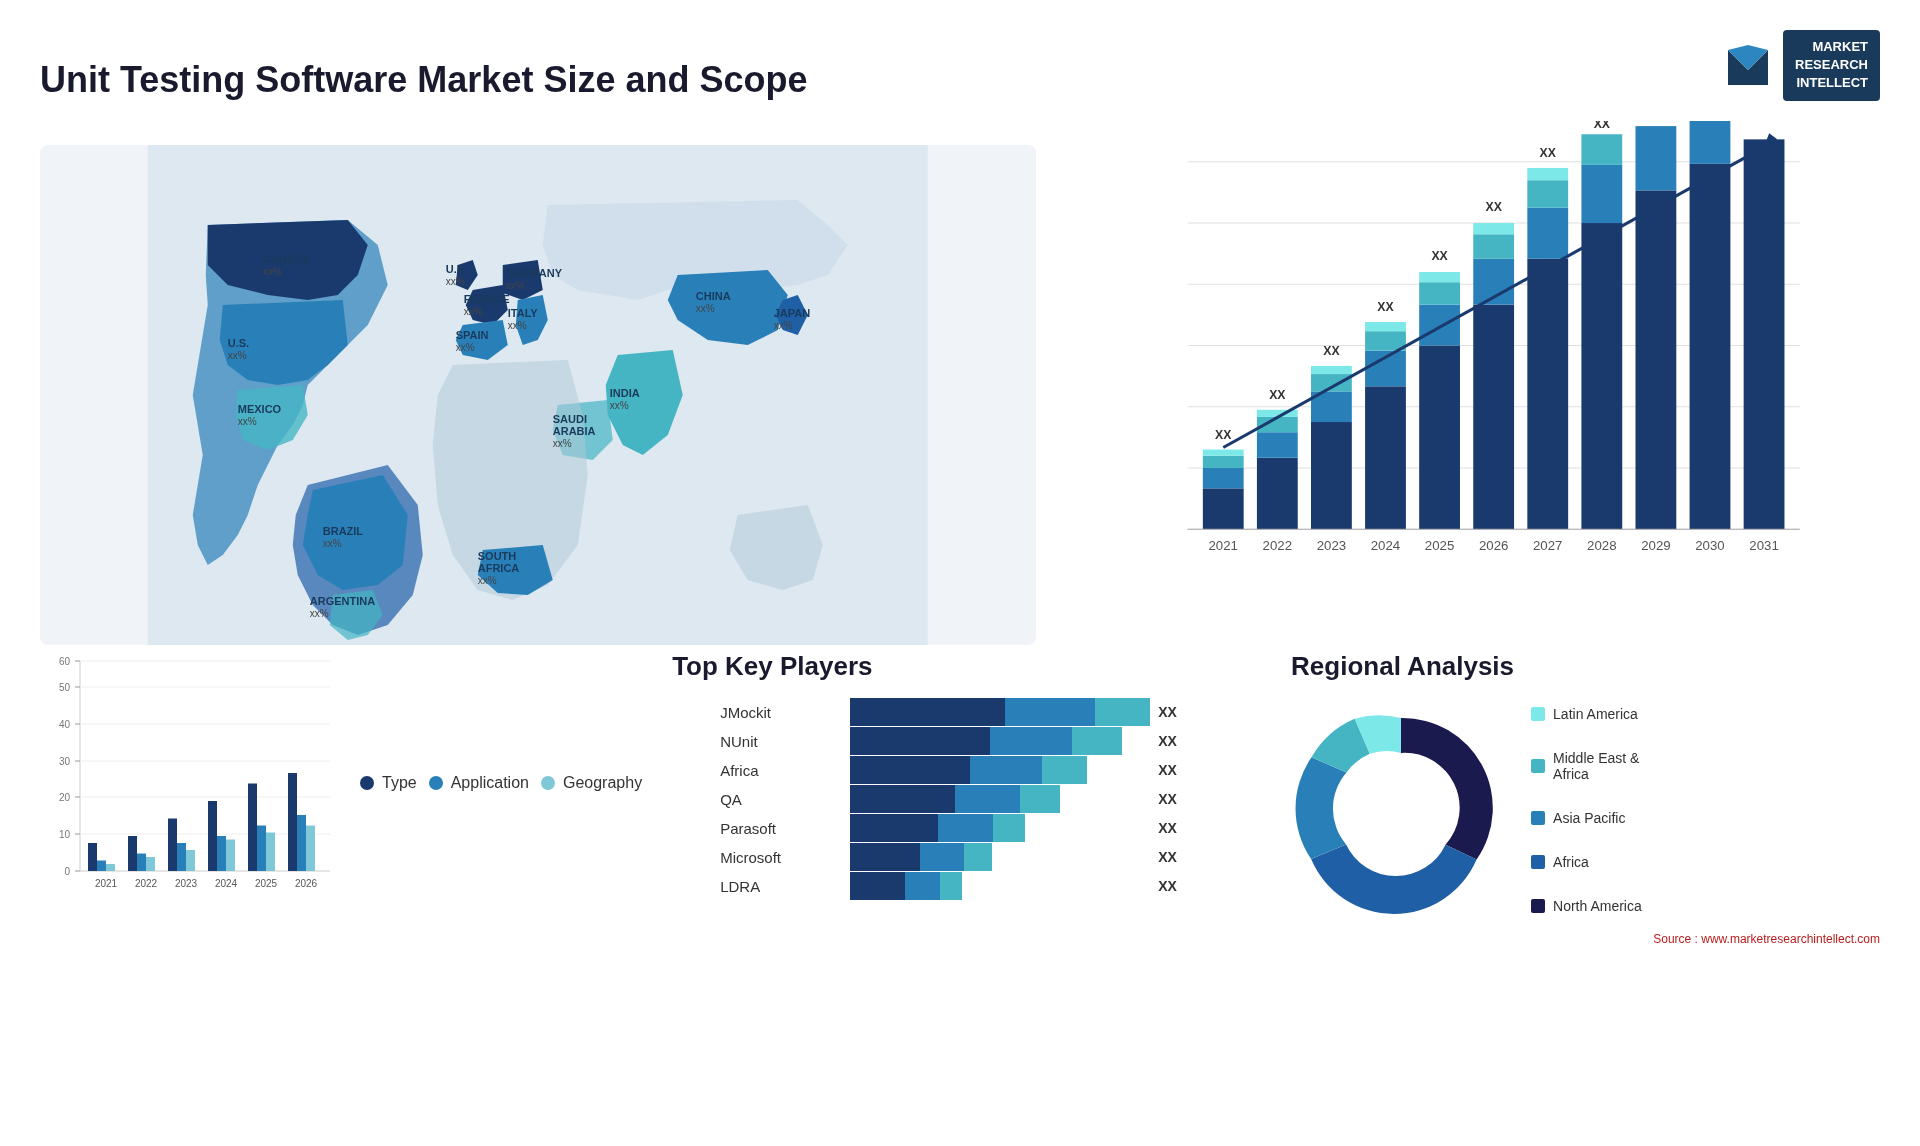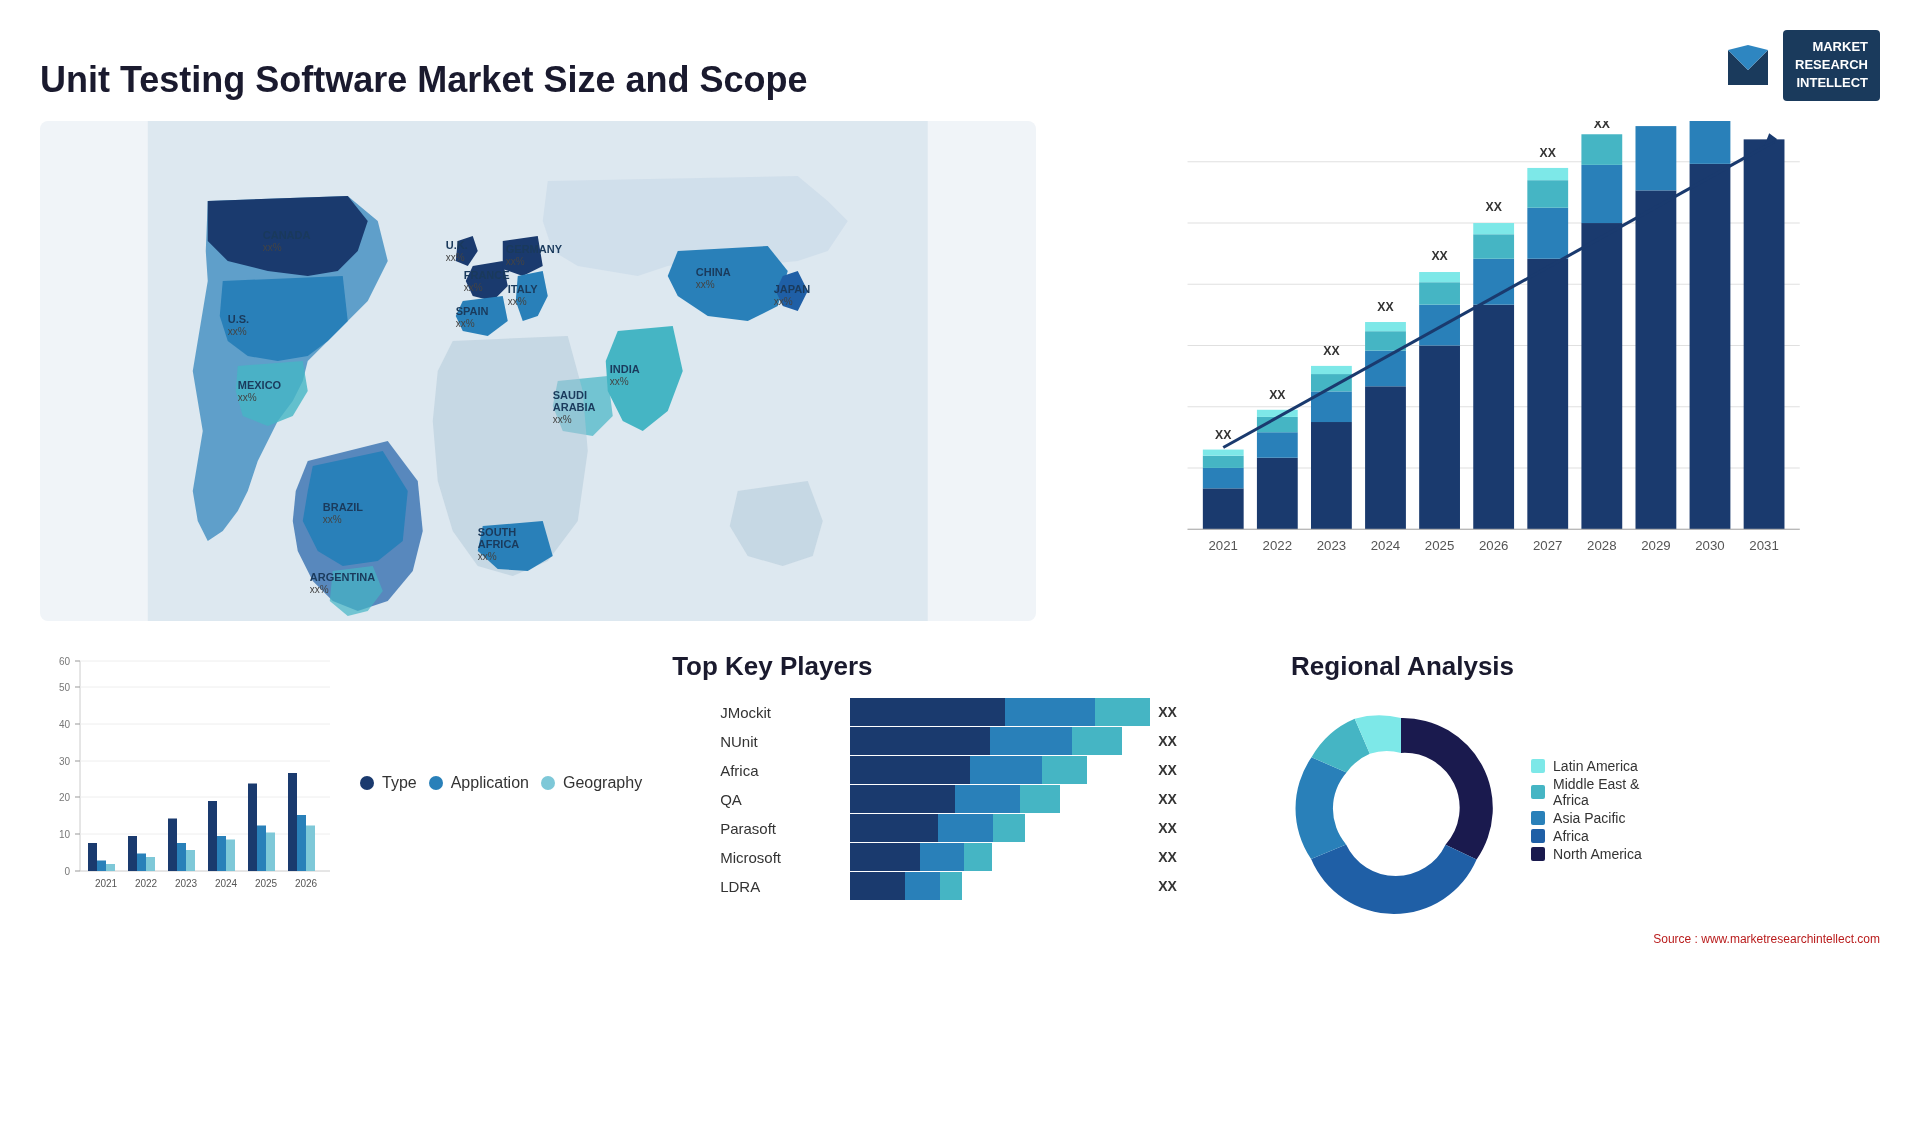--- a/index.html
+++ b/index.html
@@ -58,20 +58,21 @@
     }
 
     
     .world-map-container {
       width: 100%;
       height: 100%;
       position: relative;
       background: #f0f4f8;
       border-radius: 8px;
       overflow: hidden;
+      margin-top: 24px;
     }
     .world-map-svg {
       width: 100%;
       height: 100%;
     }
     .country-label {
       font-size: 11px;
       font-weight: 700;
       fill: #1a3a5c;
     }
@@ -163,21 +164,21 @@
       display: flex;
       gap: 20px;
       align-items: center;
     }
     .donut-svg-container {
       flex: 0 0 220px;
     }
     .regional-legend {
       display: flex;
       flex-direction: column;
-      gap: 2px;
+      gap: 28px;
     }
     .reg-legend-item {
       display: flex;
       align-items: center;
       gap: 8px;
       font-size: 14px;
       color: #333;
     }
     .reg-legend-dot {
       width: 14px;

